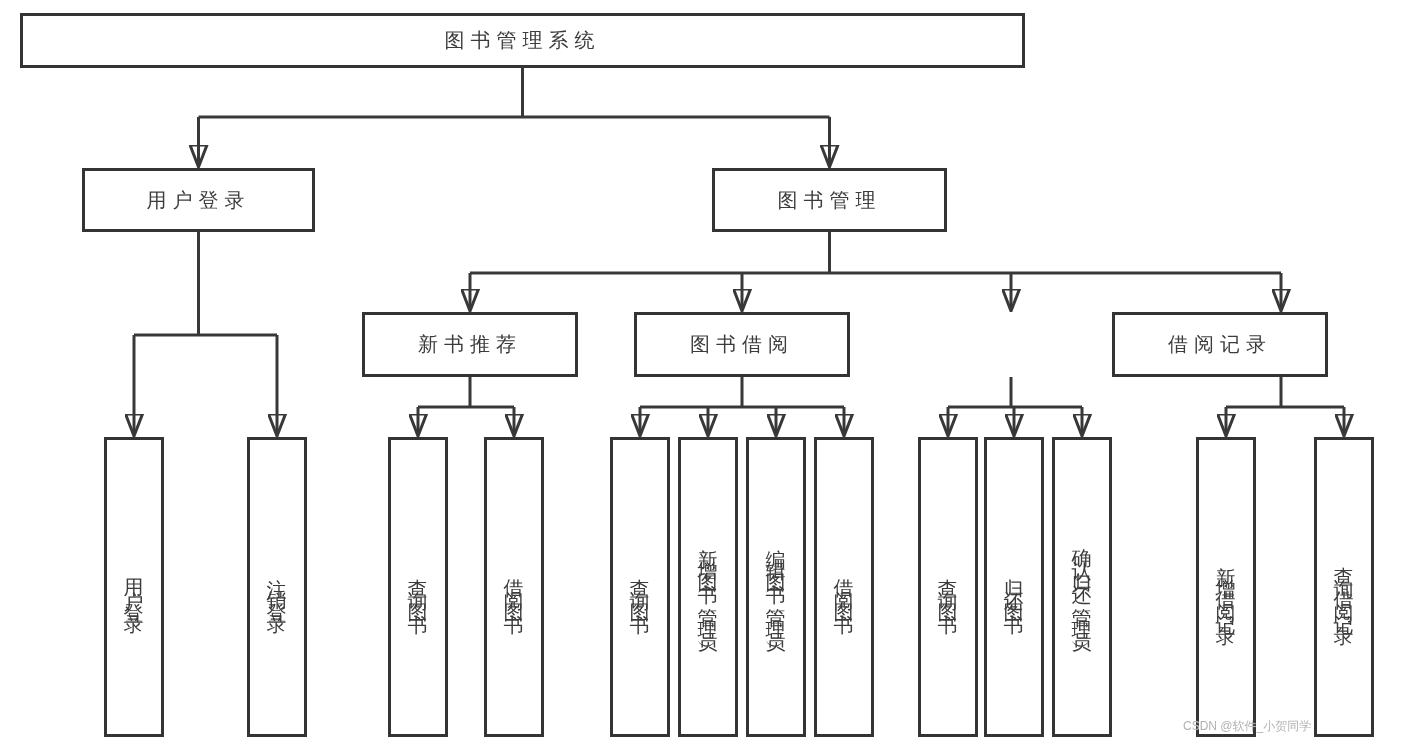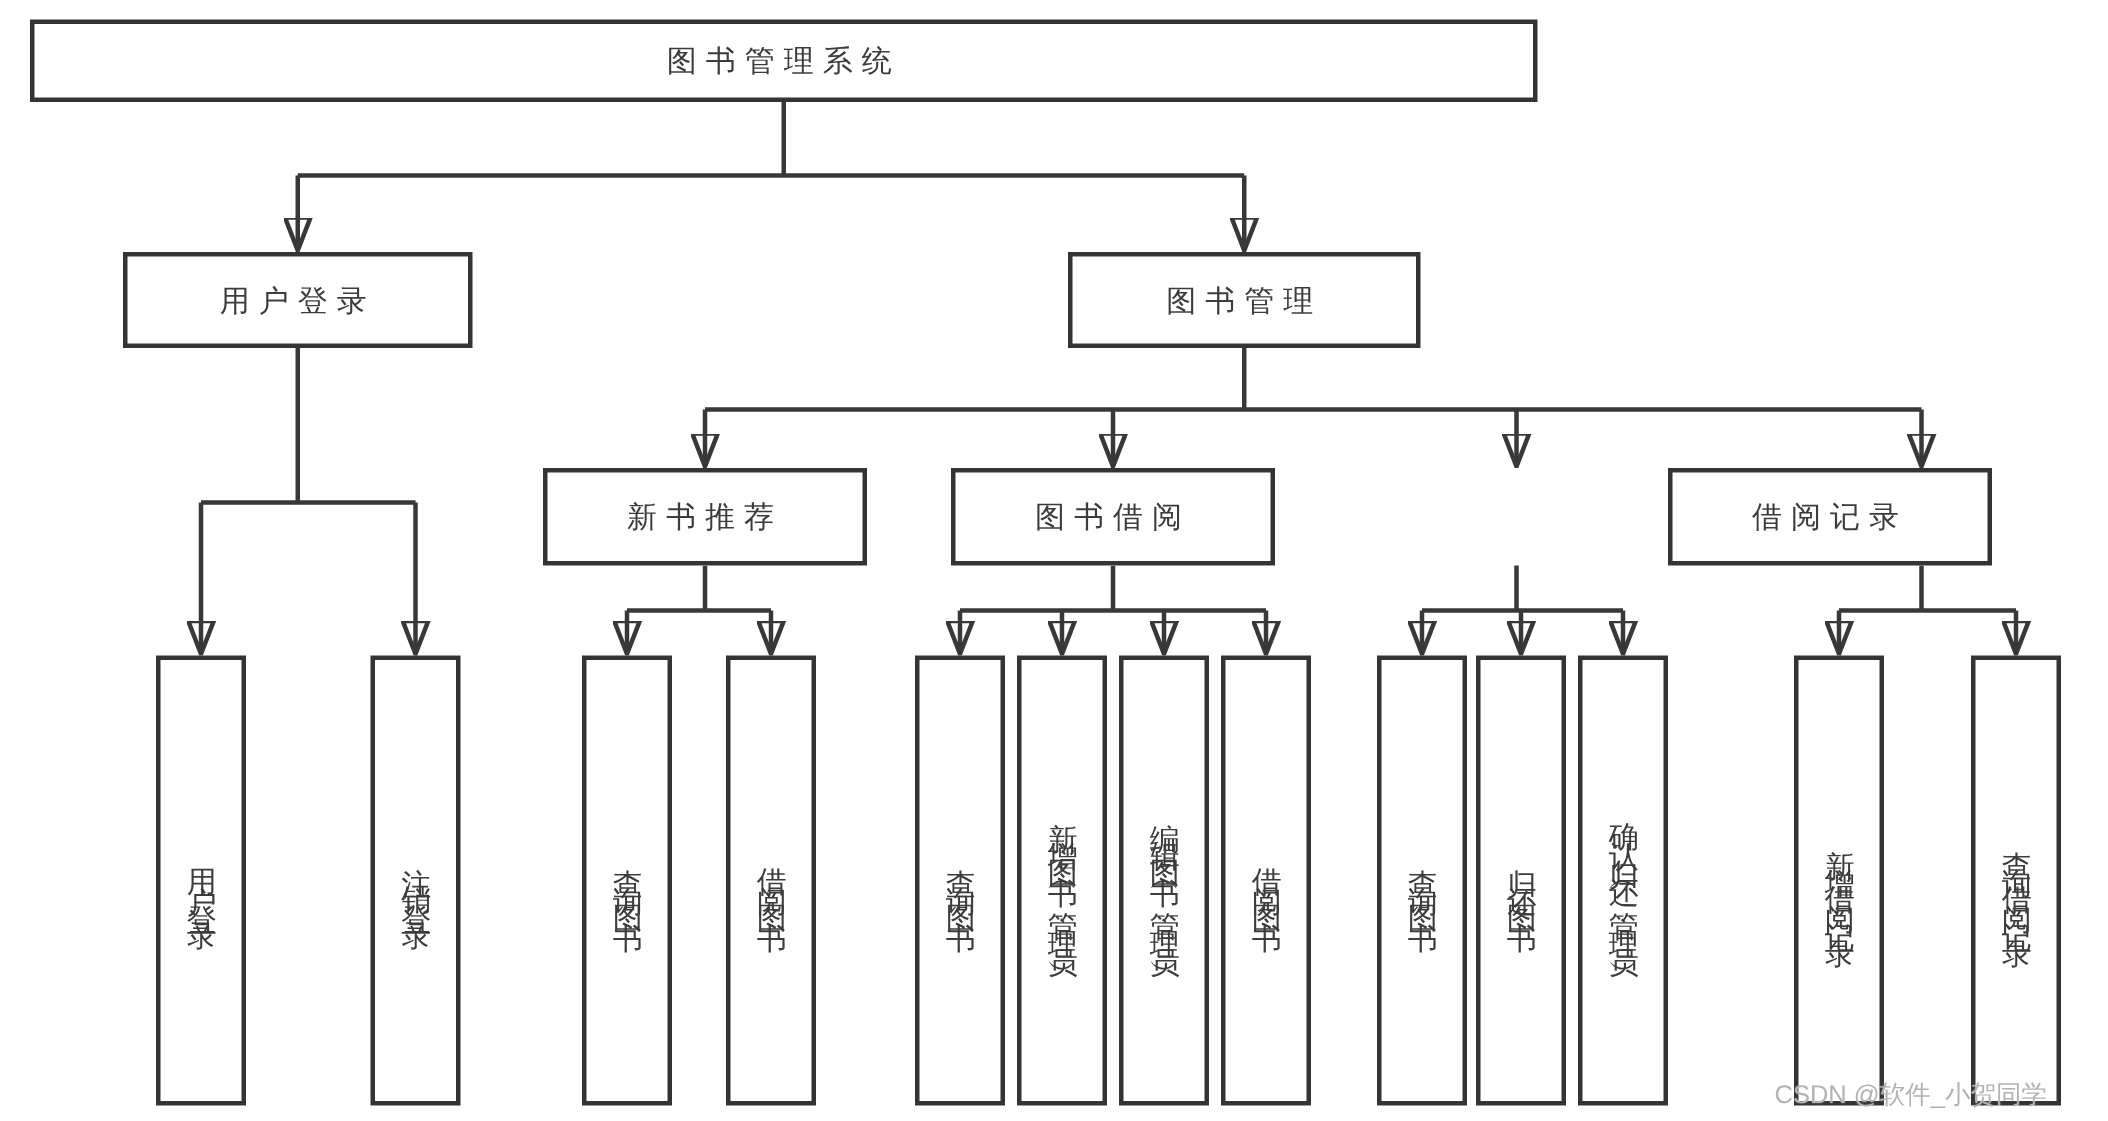--- a/index.html
+++ b/index.html
@@ -20,21 +20,21 @@
   }
   .box.h span{font-size:20px;letter-spacing:6px;white-space:nowrap;}
   .box.v span{
     writing-mode:vertical-rl;text-orientation:mixed;
     font-size:20px;letter-spacing:12px;line-height:1;white-space:nowrap;
   }
   .leaf{top:437px;width:60px;height:300px;}
   .lvl3{top:312px;width:216px;height:65px;}
   .watermark{
     position:absolute;left:1183px;top:718px;
-    font-size:17px;color:#b2b2b2;white-space:nowrap;
+    font-size:12px;color:#b2b2b2;white-space:nowrap;
     text-shadow:0 0 1px rgba(255,255,255,.6);
     z-index:5;
   }
 </style>
 </head>
 <body>
 
 <div class="stage">
 
   <svg class="wires" viewBox="0 0 1405 747">

